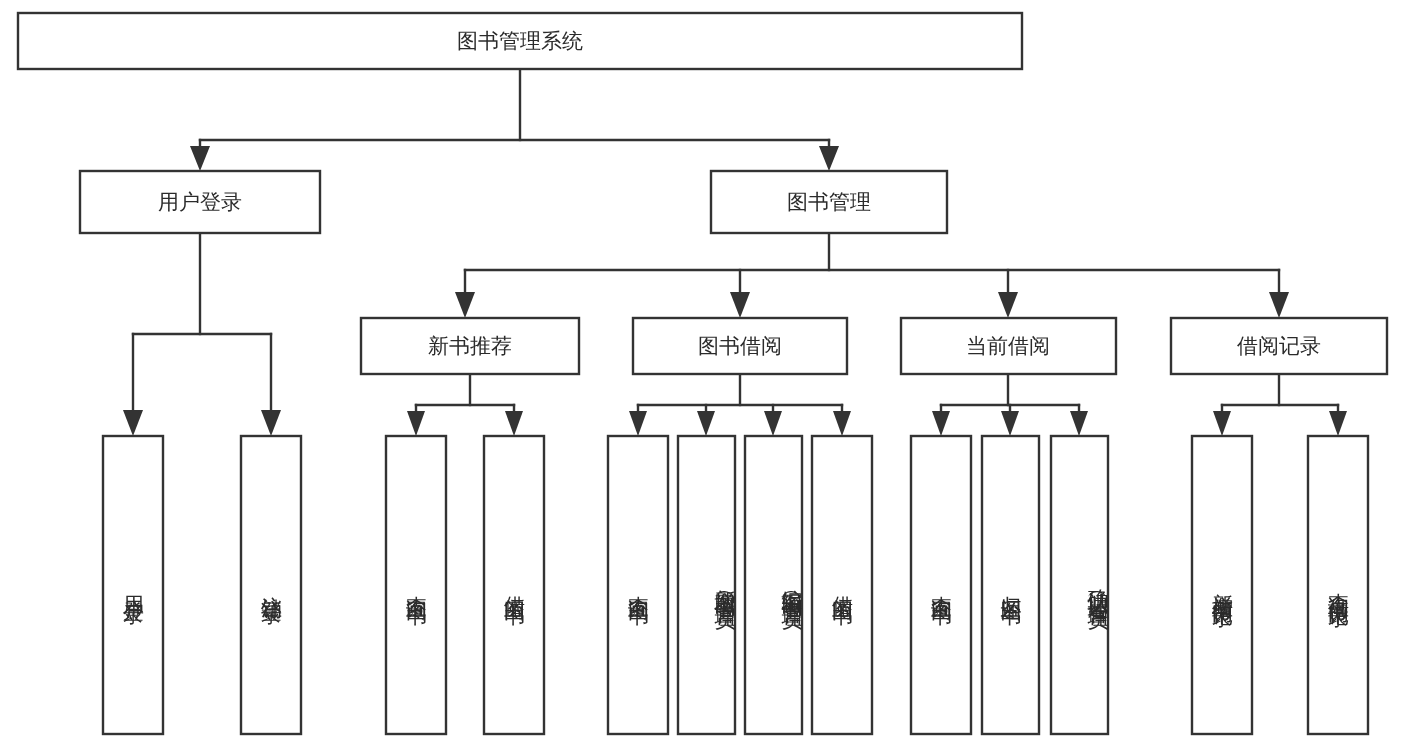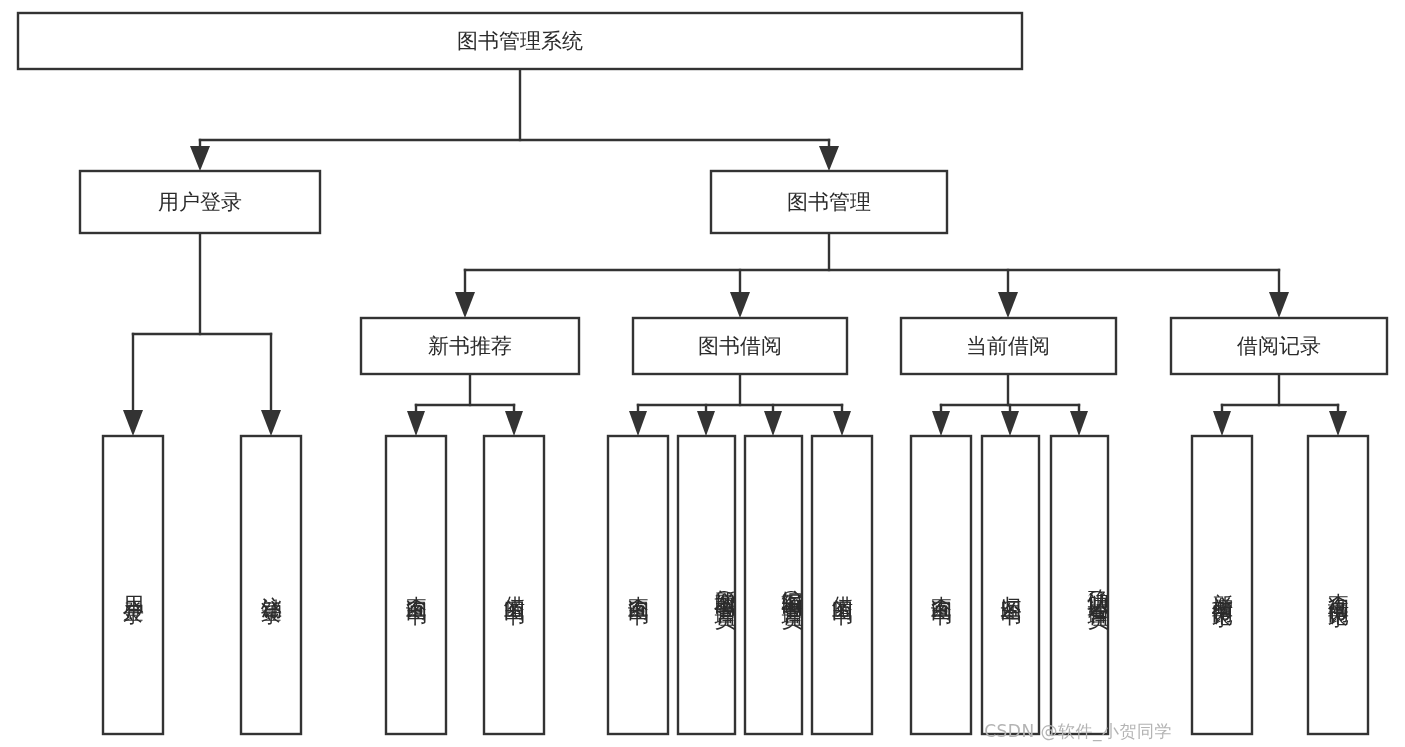--- a/index.html
+++ b/index.html
@@ -214,14 +214,13 @@
   <div class="leaf-label" style="left:745px;  top:440px; width:57px; height:290px; align-items:flex-start;">编辑图书（管理员）</div>
   <div class="leaf-label" style="left:812px;  top:436px; width:60px; height:298px;">借阅图书</div>
 
   <div class="leaf-label" style="left:911px;  top:436px; width:60px; height:298px;">查询图书</div>
   <div class="leaf-label" style="left:982px;  top:436px; width:57px; height:298px;">归还图书</div>
   <div class="leaf-label" style="left:1051px; top:440px; width:57px; height:290px; align-items:flex-start;">确认归还（管理员）</div>
 
   <div class="leaf-label" style="left:1192px; top:436px; width:60px; height:298px;">新增借阅记录</div>
   <div class="leaf-label" style="left:1308px; top:436px; width:60px; height:298px;">查询借阅记录</div>
 
-  <div class="watermark">CSDN @软件_小贺同学</div>
 </div>
 
 </body></html>

